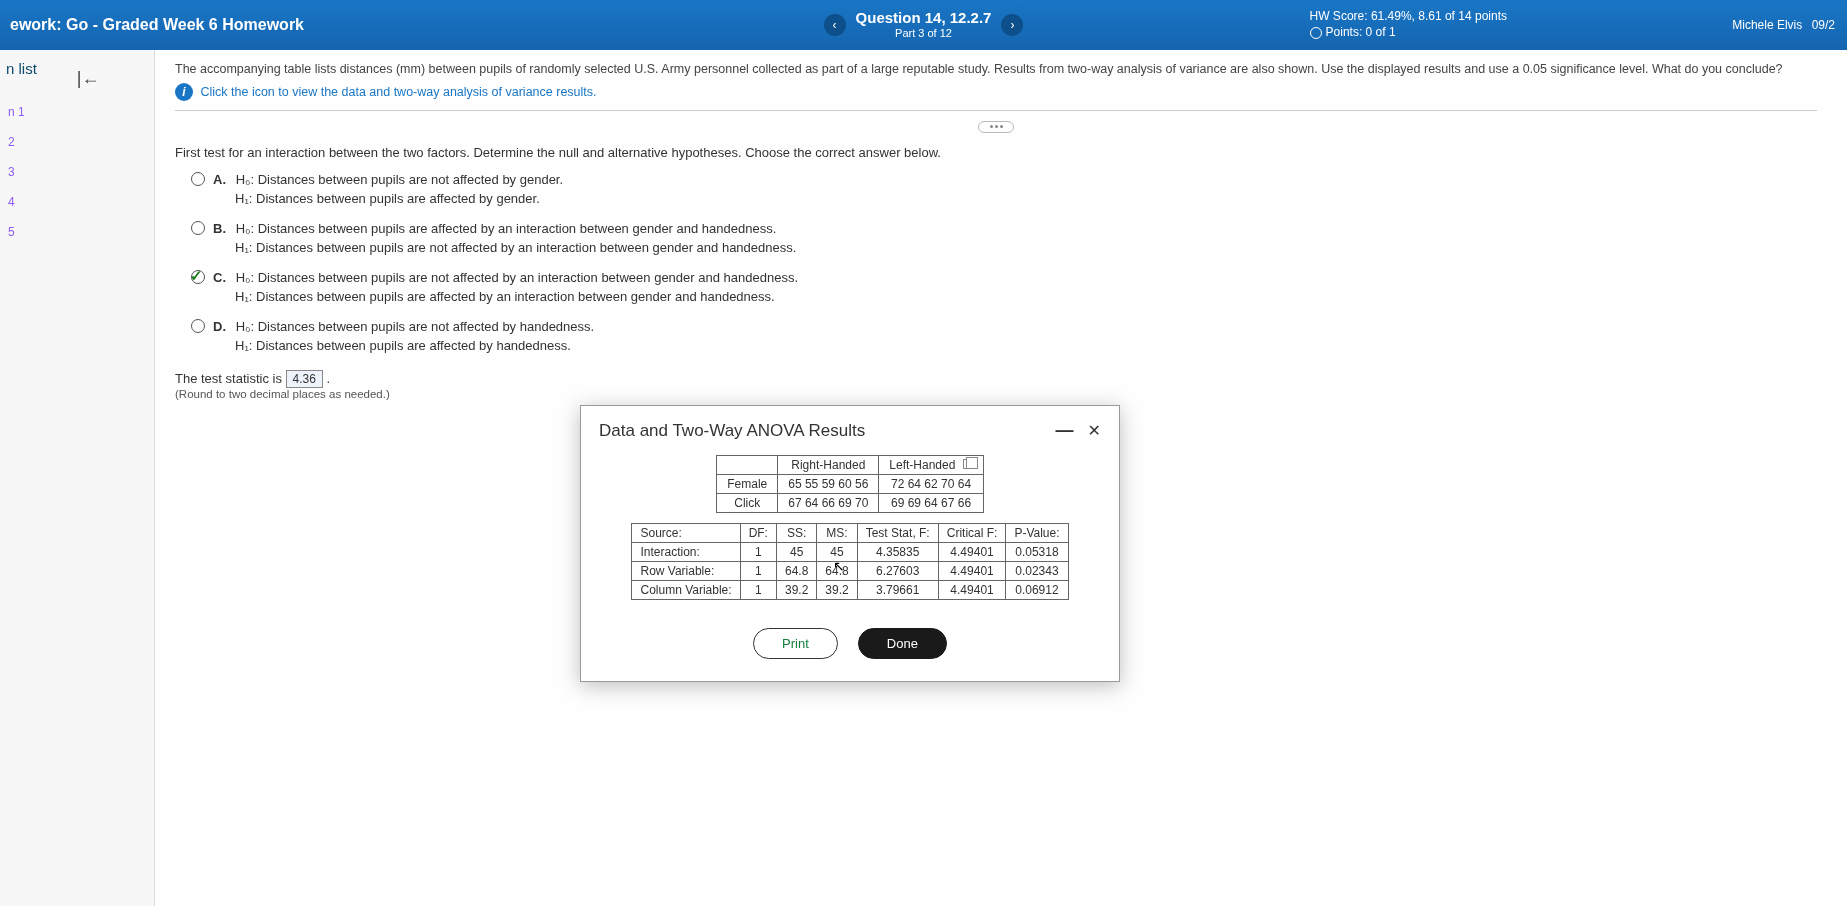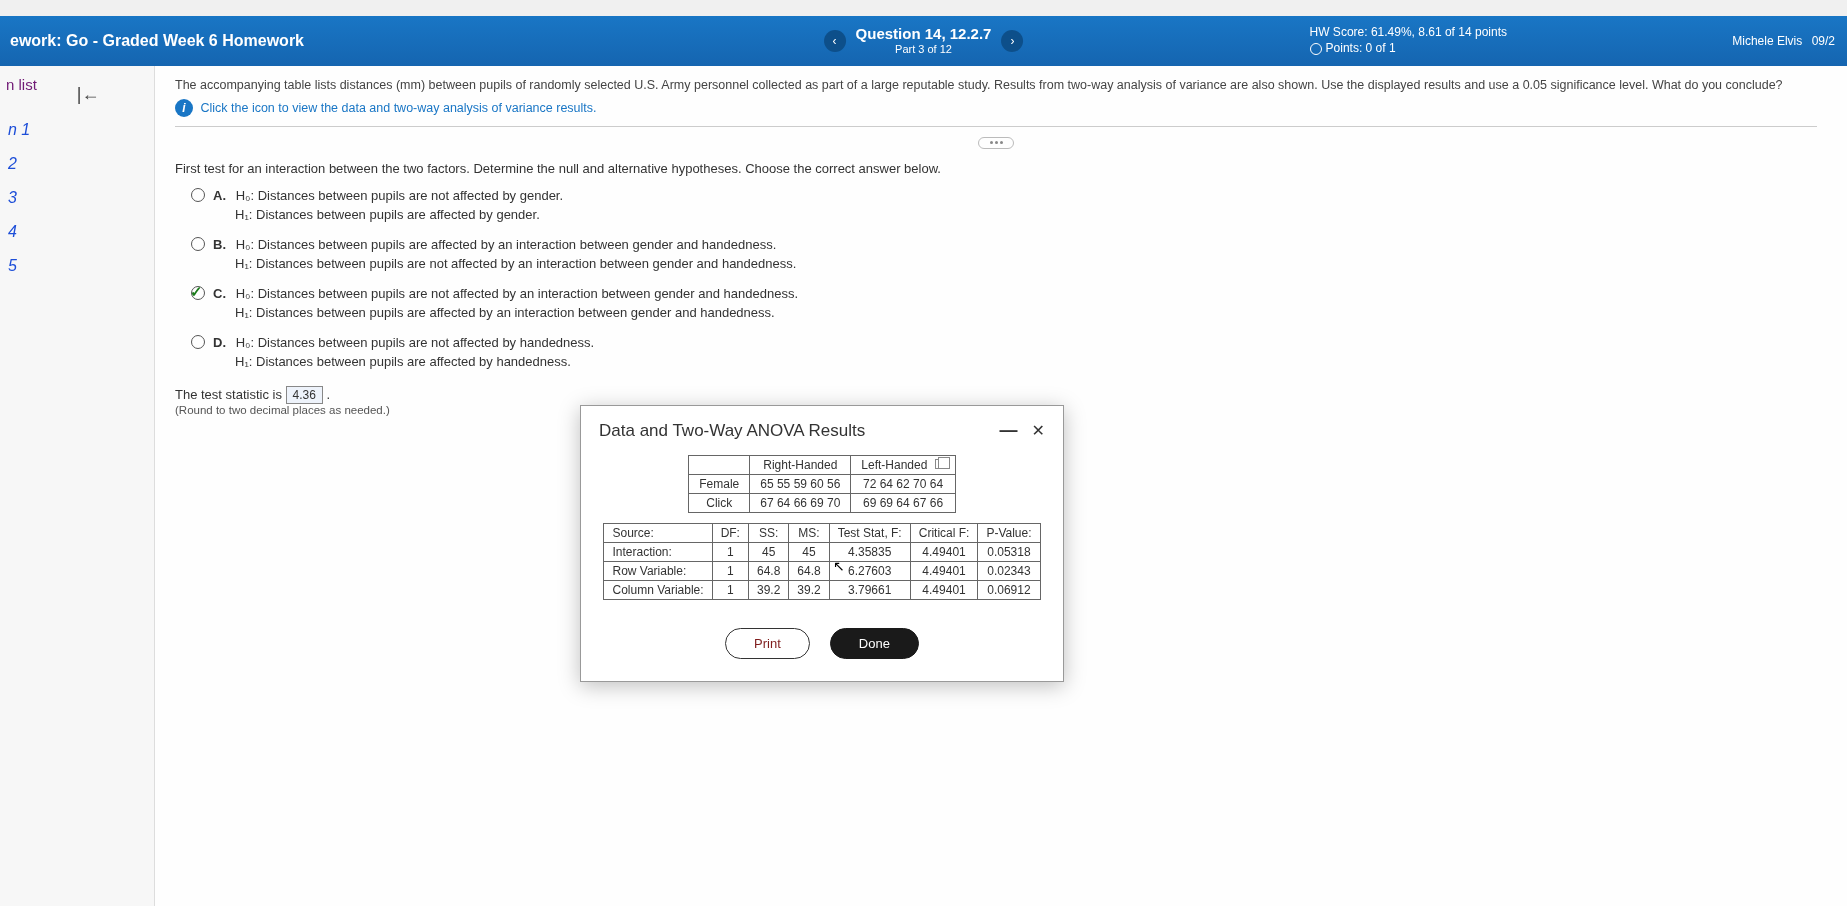--- a/index.html
+++ b/index.html
@@ -11,21 +11,20 @@
     width: 1847px;
   }
   .header-bar {
     background: linear-gradient(#1976c5, #1565b0);
     color: #fff;
     display: flex;
     align-items: center;
     height: 50px;
     padding: 0 10px;
     position: relative;
-    margin-top: 16px;
   }
   .hw-title { font-size: 16px; font-weight: bold; flex: 0 0 auto; padding-right: 20px; }
   .center-box {
     position: absolute;
     left: 50%;
     transform: translateX(-50%);
     display: flex;
     align-items: center;
     gap: 10px;
   }
@@ -64,28 +63,28 @@
   .main-wrap {
     display:flex;
   }
   .left-col {
     width: 155px;
     background: #f7f7f7;
     padding: 10px 6px;
     border-right: 1px solid #ddd;
     min-height: 860px;
   }
-  .left-col .nlist { font-size: 15px; color:#701a75; margin-bottom: 20px;}
+  .left-col .nlist { font-size: 15px; color:#0c4a6e; margin-bottom: 20px;}
   .collapse-btn {
     font-size: 18px;
     color:#444;
     cursor:pointer;
     margin-left: 40px;
   }
-  .side-item { font-size:16px; color:#1d4ed8; padding:8px 2px;font-style:italic;}
+  .side-item { font-size:12px; color:#8b5cf6; padding:8px 2px;}
   .content {
     flex:1;
     padding: 10px 30px 30px 20px;
     background:#fefefe;
   }
   .intro {
     font-size: 12.5px;
     color:#444;
     line-height:1.5;
     padding-bottom:8px;
@@ -154,21 +153,21 @@
     background:#fff;
     vertical-align:middle;
   }
   .hint { font-size:11.5px; color:#555;}
 
   
   .modal {
     position:absolute;
     left:580px;
     top:405px;
-    width:484px;
+    width:540px;
     background:#fff;
     border:1px solid #999;
     box-shadow:0 4px 20px rgba(0,0,0,0.25);
     padding:14px 18px 22px;
   }
   .modal-head {
     display:flex;
     align-items:center;
     justify-content:space-between;
     margin-bottom:14px;
@@ -230,21 +229,21 @@
   }
   .btn {
     padding:7px 28px;
     border-radius:18px;
     font-size:13px;
     cursor:pointer;
   }
   .btn-print {
     background:#fff;
     border:1px solid #333;
-    color:#7f1d1d;
+    color:#15803d;
   }
   .btn-done {
     background:#1a1a1a;
     border:1px solid #1a1a1a;
     color:#fff;
   }
 </style>
 </head>
 <body>
 

